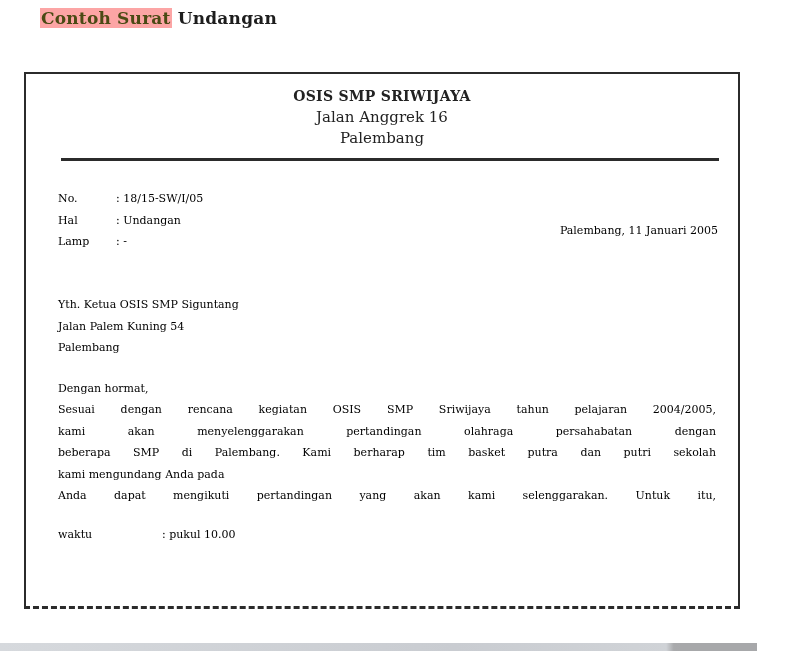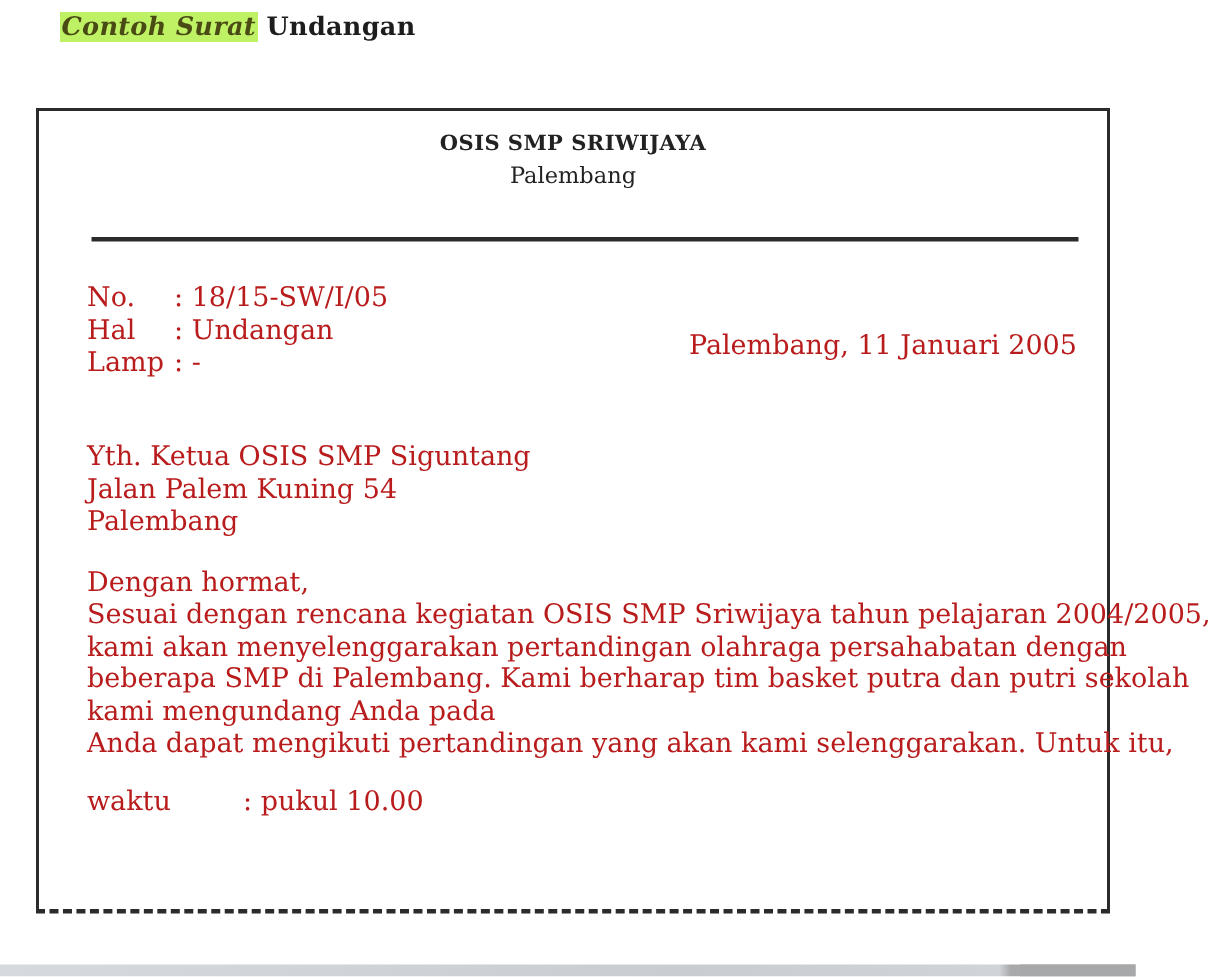--- a/index.html
+++ b/index.html
@@ -8,39 +8,39 @@
     background: #ffffff;
     font-family: "DejaVu Serif", "Liberation Serif", serif;
     color: #222;
   }
   .page-heading {
     position: absolute; left: 40px; top: 8px;
     font-family: "DejaVu Serif", serif; font-weight: bold; font-size: 17px;
     letter-spacing: 0.2px; color: #1d1d1d;
   }
   .page-heading .hl {
-    background: #bef264; color: #4a4a14; padding: 0 1px; font-style: italic;
+    background: #fca5a5; color: #4a4a14; padding: 0 1px;
   }
   .letter-frame {
     position: absolute; left: 24px; top: 72px; width: 712px; height: 532px;
     border-top: 2px solid #2b2b2b;
     border-left: 2px solid #2b2b2b;
     border-right: 2px solid #2b2b2b;
     border-bottom: 3px dashed #2b2b2b;
   }
   .letterhead {
     position: absolute; left: 0; right: 0; top: 12px; text-align: center;
     font-size: 15px; line-height: 21px; color: #222;
   }
   .letterhead .org { font-weight: bold; font-size: 14px; letter-spacing: 0.3px; }
   .rule {
     position: absolute; left: 35px; width: 658px; top: 84px; height: 3px;
     background: #2b2b2b;
   }
-  .body-text { font-size: 18px; line-height: 21.5px; color: #b91c1c; }
+  .body-text { font-size: 11px; line-height: 21.5px; color: #000000; }
   .meta {
     position: absolute; left: 32px; top: 114px;
   }
   .meta-row { display: flex; }
   .meta-label { width: 58px; }
   .date {
     position: absolute; right: 20px; top: 114px; margin-top: 32px;
   }
   .address { position: absolute; left: 32px; top: 220px; }
   .greeting { position: absolute; left: 32px; top: 304px; }
@@ -65,20 +65,21 @@
 <body>
 
 <div class="page-heading">
   <span class="hl">Contoh Surat</span>
   <span>Undangan</span>
 </div>
 
 <div class="letter-frame">
   <div class="letterhead">
     <div class="org">OSIS SMP SRIWIJAYA</div>
+    <div>Jalan Anggrek 16</div>
     <div>Palembang</div>
   </div>
   <div class="rule"></div>
 
   <div class="meta body-text">
     <div class="meta-row">
       <span class="meta-label">No.</span>
       <span>: 18/15-SW/I/05</span>
     </div>
     <div class="meta-row">

